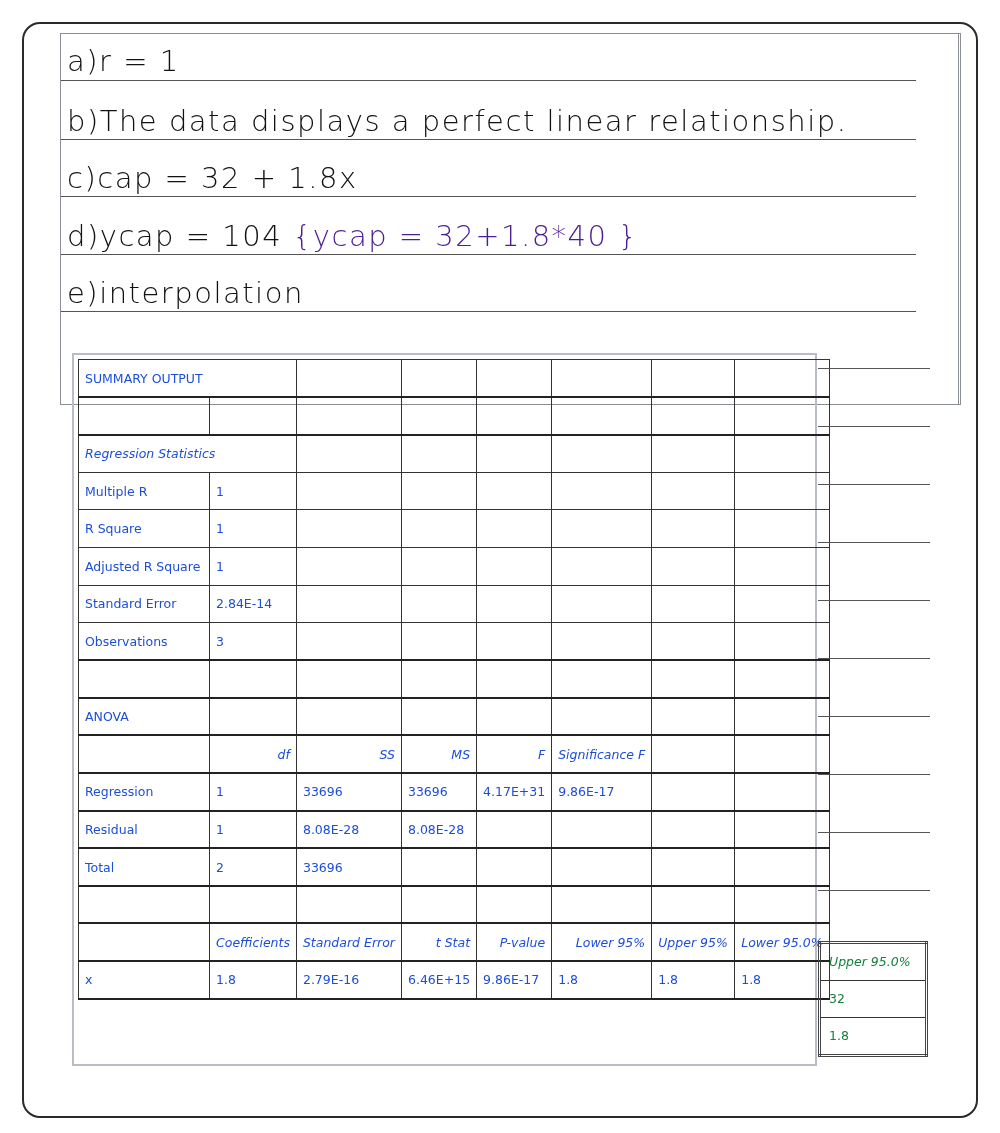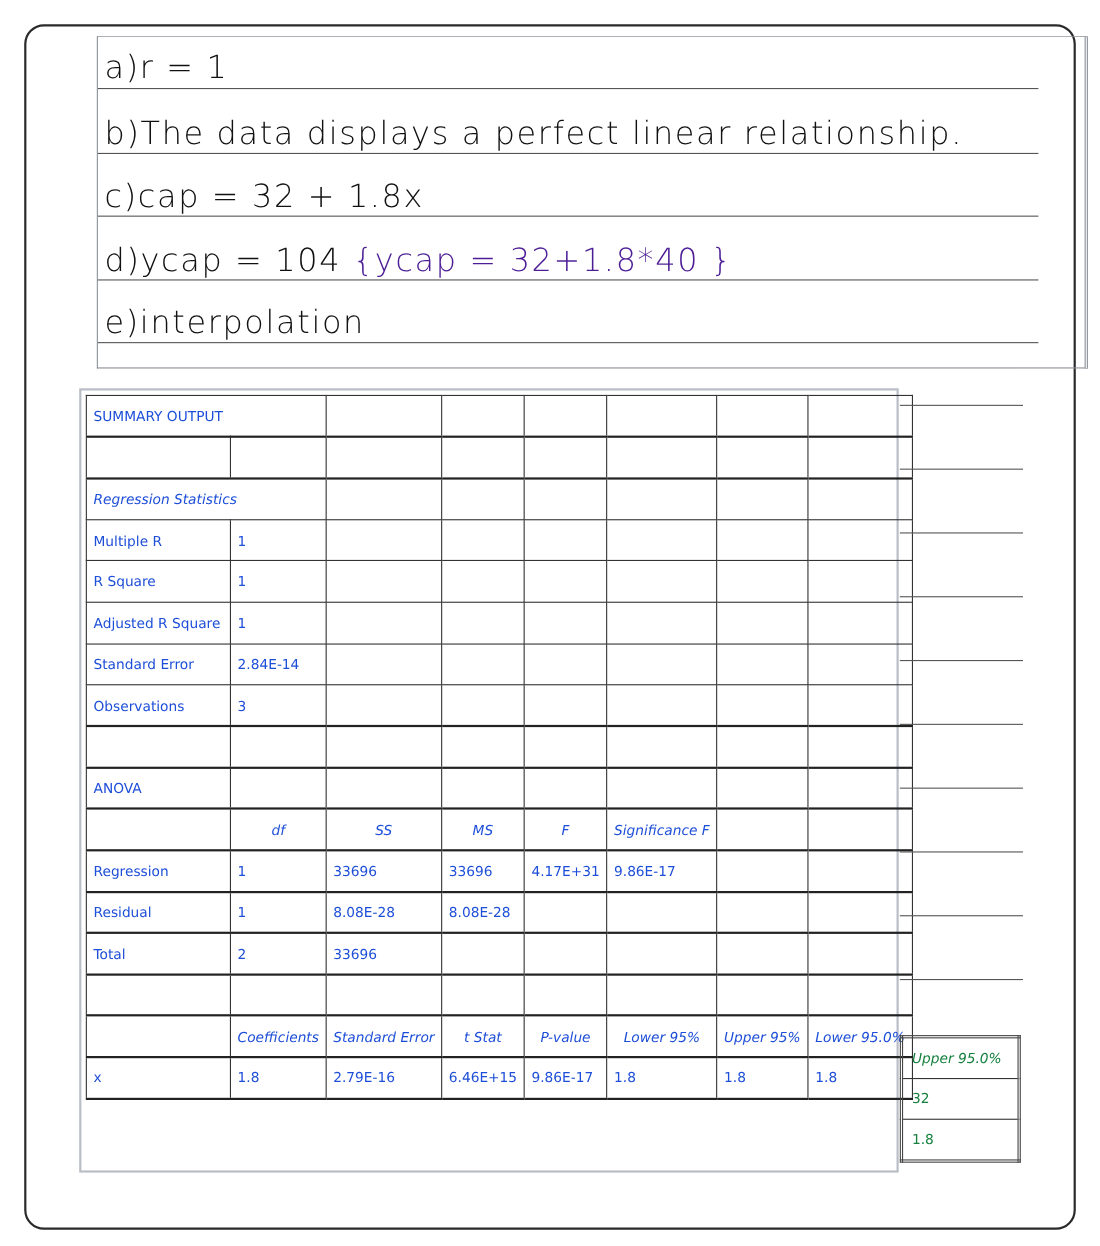--- a/index.html
+++ b/index.html
@@ -5,21 +5,21 @@
   html, body { margin: 0; padding: 0; background: #ffffff; }
   body { width: 1000px; height: 1133px; position: relative; overflow: hidden; font-family: "DejaVu Sans", sans-serif; }
 
   .frame {
     position: absolute; left: 22px; top: 22px; width: 956px; height: 1096px;
     border: 2px solid #2a2a2a; border-radius: 18px; box-sizing: border-box;
   }
 
   
   .answers {
-    position: absolute; left: 88px; top: 33px; width: 901px; height: 302px;
+    position: absolute; left: 60px; top: 33px; width: 901px; height: 372px;
     border: 1px solid #8a8f96; box-sizing: border-box;
     border-right: 3px double #8a8f96;
   }
   .answer-line {
     position: absolute; left: 0; height: 0; width: 855px;
     border-bottom: 1.5px solid #555;
   }
   .answer-text {
     position: absolute; left: 6px; font-family: "DejaVu Sans", sans-serif;
     font-size: 29px; color: #111; letter-spacing: 1.5px; white-space: nowrap;
@@ -35,21 +35,21 @@
   table.sheet {
     position: absolute; left: 78px; top: 359px;
     border-collapse: collapse; table-layout: fixed;
     font-family: "DejaVu Sans", sans-serif; font-size: 12.5px; color: #1d4ed8; padding-left: 32px;
   }
   table.sheet td {
     border: 1px solid #333; height: 37.6px; padding: 0 6px; box-sizing: border-box;
     white-space: nowrap; overflow: hidden; vertical-align: middle;
   }
   table.sheet td.it { font-style: italic; }
-  table.sheet td.c { text-align: center; }
+  table.sheet td.c { text-align: right; }
   table.sheet tr.thick td { border-bottom: 2px solid #222; }
 
   .side-lines .sl { position: absolute; left: 818px; width: 112px; border-top: 1.5px solid #555; height: 0; }
 
   
   table.extra {
     position: absolute; left: 818px; top: 941px; width: 110px;
     border-collapse: collapse; table-layout: fixed;
     font-family: "DejaVu Sans", sans-serif; font-size: 12.5px; color: #15803d;
     border: 3px double #444;

